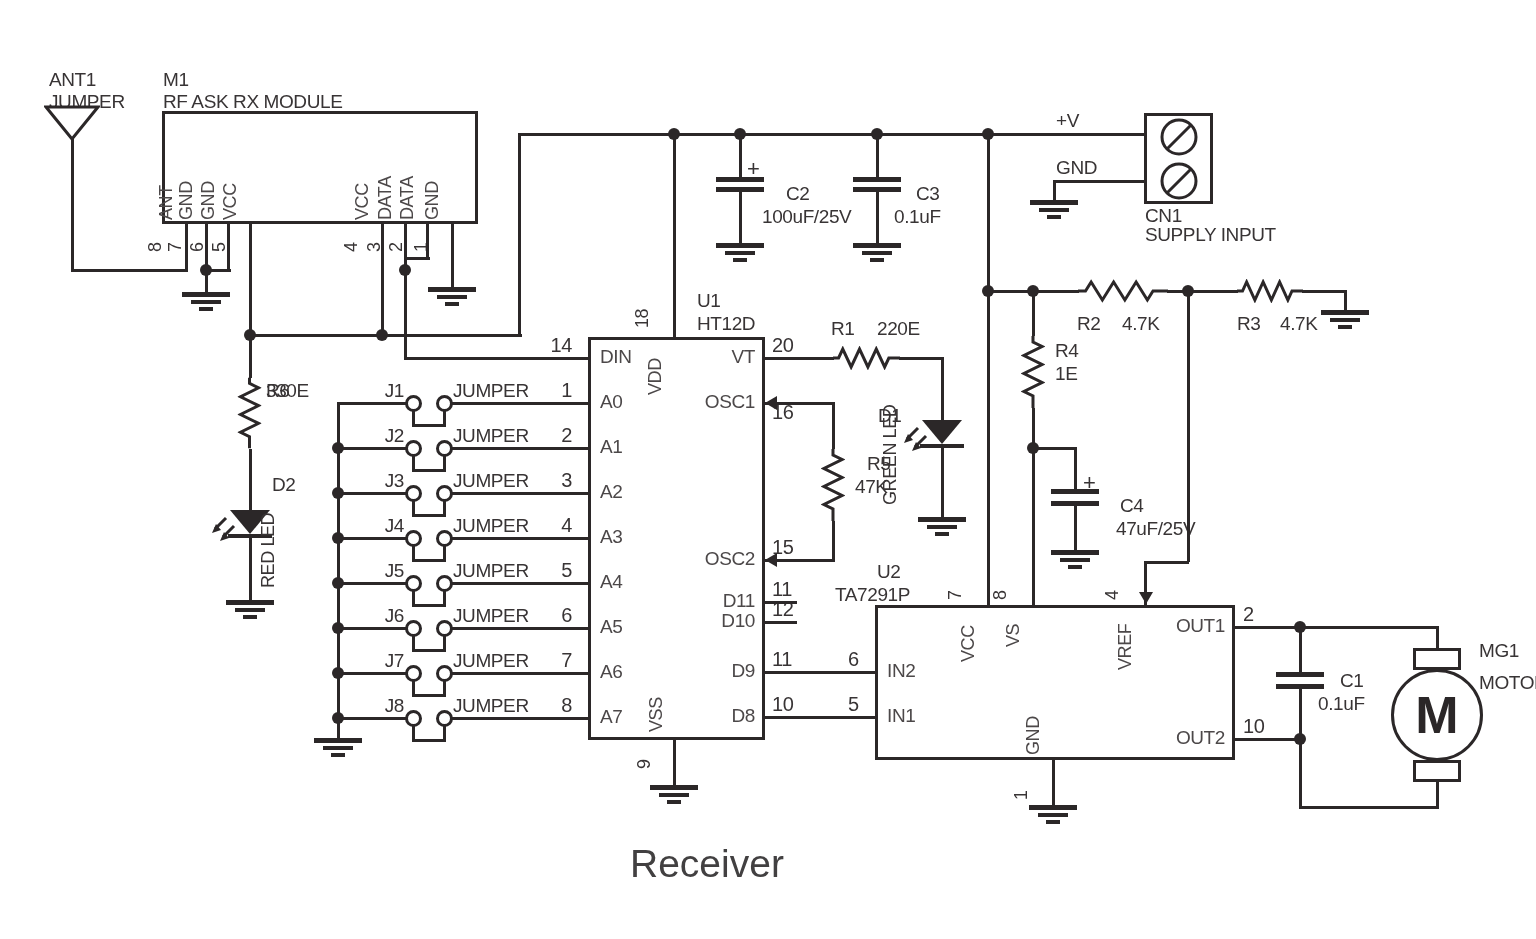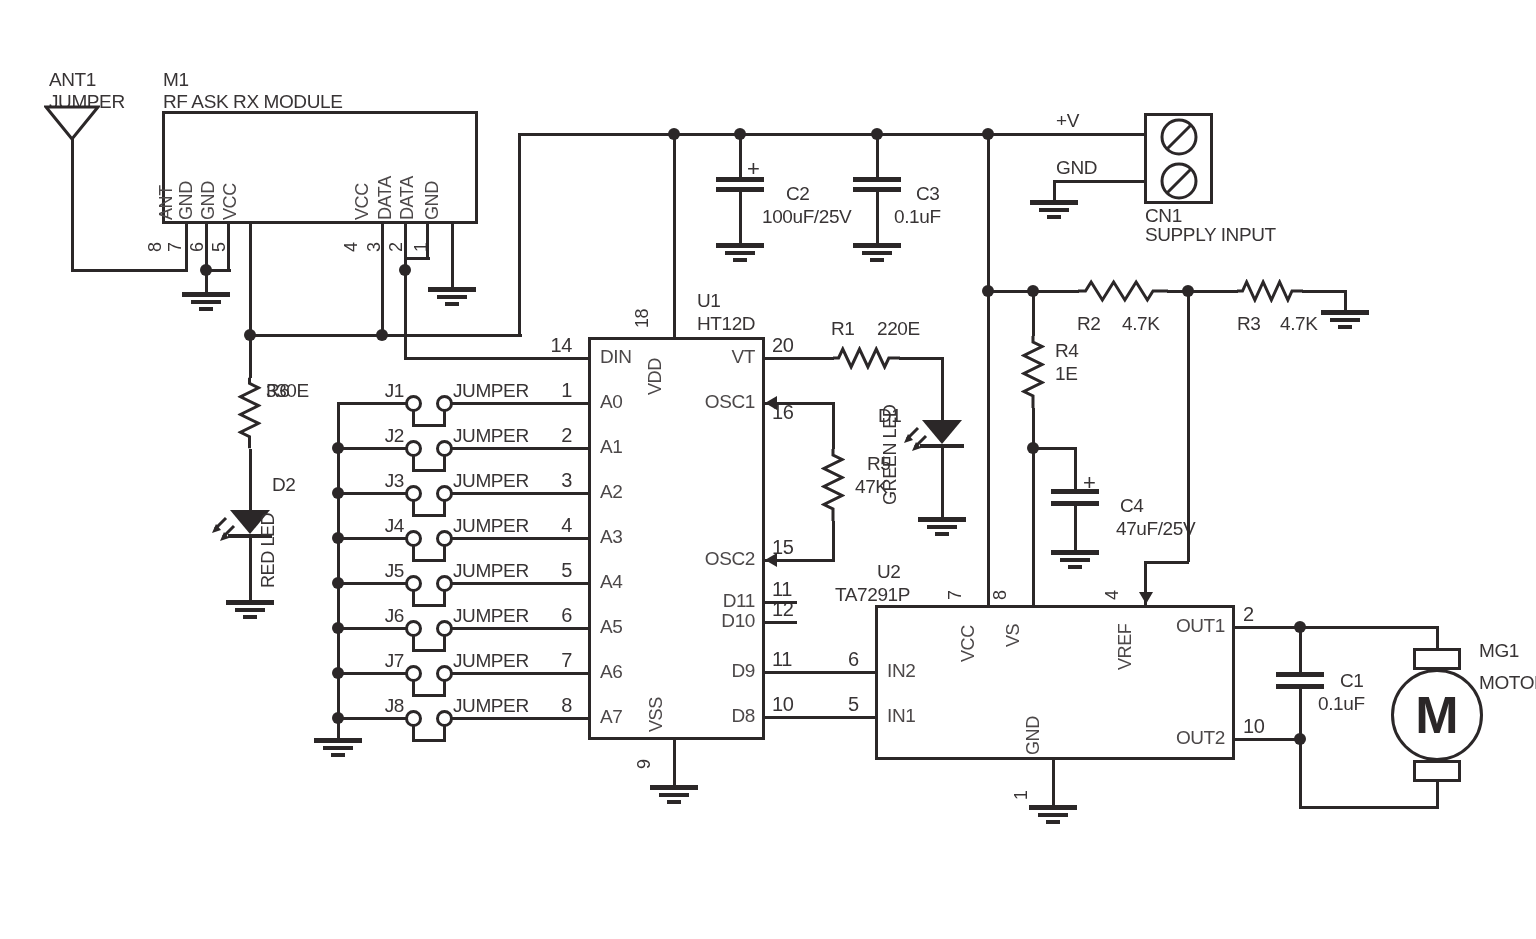--- a/index.html
+++ b/index.html
@@ -396,13 +396,14 @@
   <i class="dot" style="left:1294px;top:621px"></i>
   <i class="dot" style="left:1294px;top:733px"></i>
   <i class="dot" style="left:332px;top:442px"></i>
   <i class="dot" style="left:332px;top:487px"></i>
   <i class="dot" style="left:332px;top:532px"></i>
   <i class="dot" style="left:332px;top:577px"></i>
   <i class="dot" style="left:332px;top:622px"></i>
   <i class="dot" style="left:332px;top:667px"></i>
   <i class="dot" style="left:332px;top:712px"></i>
 
+  <b class="title" style="left:630px;top:842px">Receiver</b>
 </div>
 
 </body></html>

